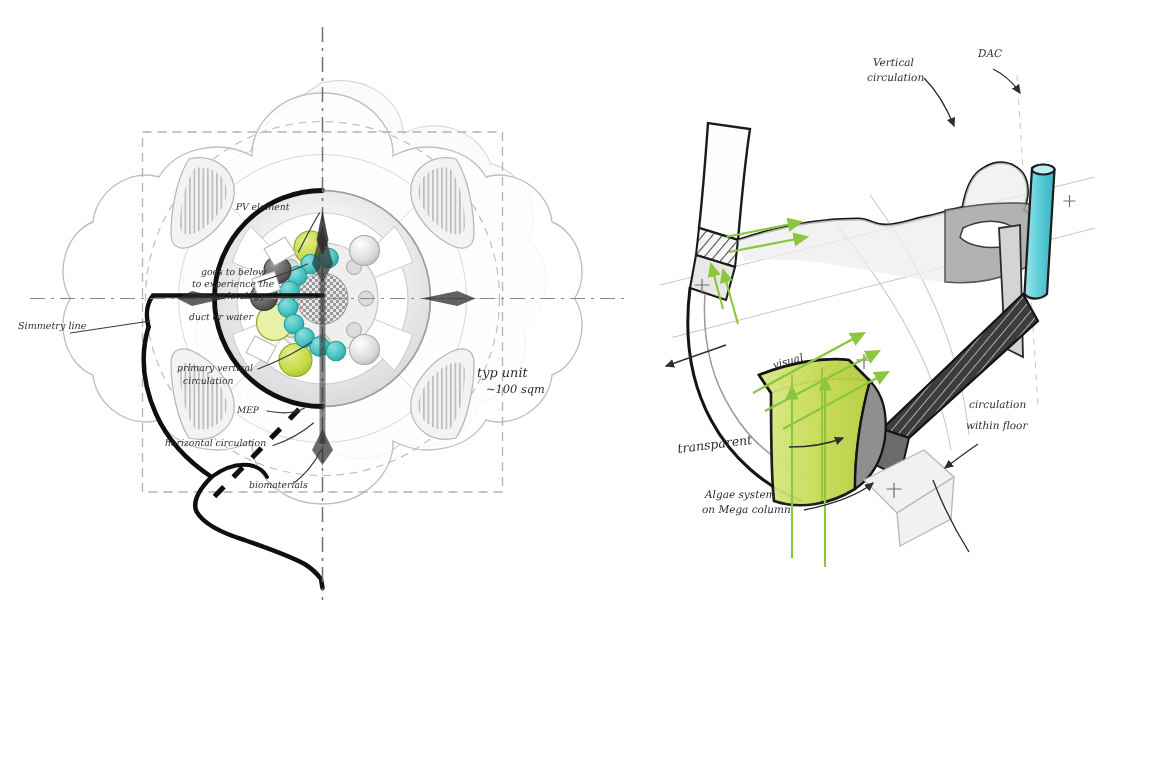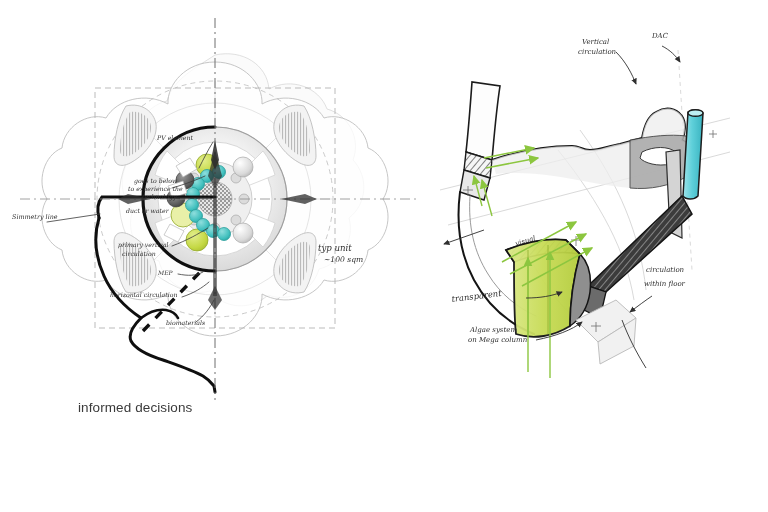--- a/index.html
+++ b/index.html
@@ -241,21 +241,20 @@
         <text x="118" y="247">primary vertical</text>
         <text x="122" y="256">circulation</text>
         <text x="158" y="275" font-size="6">MEP</text>
         <text x="110" y="297">horizontal circulation</text>
         <text x="166" y="325">biomaterials</text>
         <text x="318" y="251" font-size="8.6">typ unit</text>
         <text x="324" y="262" font-size="7.6">~100 sqm</text>
       </g>
     </svg>
 
-    <div class="caption" id="caption-left">informed decisions</div>
   </div>
 
   <div class="panel" id="panel-right">
 
     <svg class="panel-svg" width="338" height="400" viewBox="0 0 338 400">
       <defs>
         <pattern id="hatchR" width="5" height="5" patternUnits="userSpaceOnUse" patternTransform="rotate(40)">
           <rect width="5" height="5" fill="#f6f6f6"></rect>
           <line x1="0" y1="0" x2="0" y2="5" stroke="#4a4a4a" stroke-width="1.4"></line>
         </pattern>

